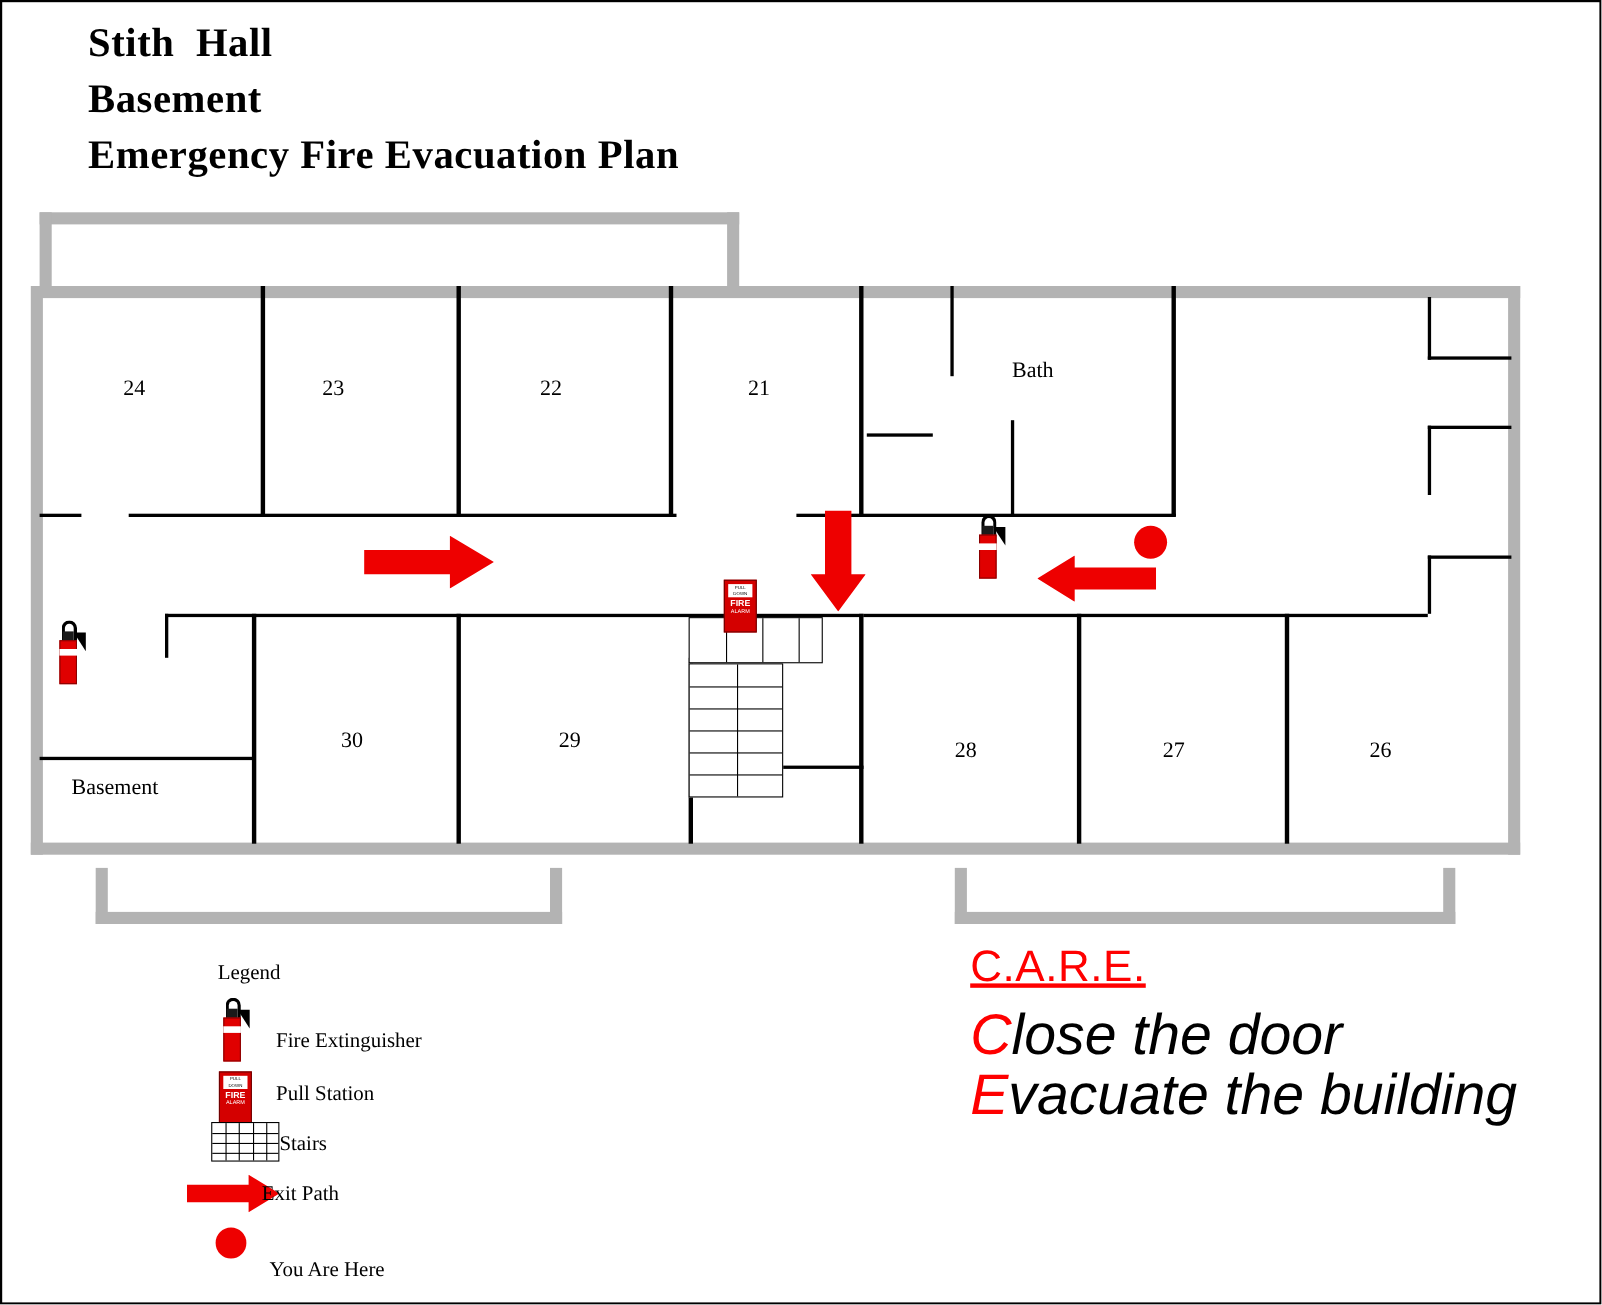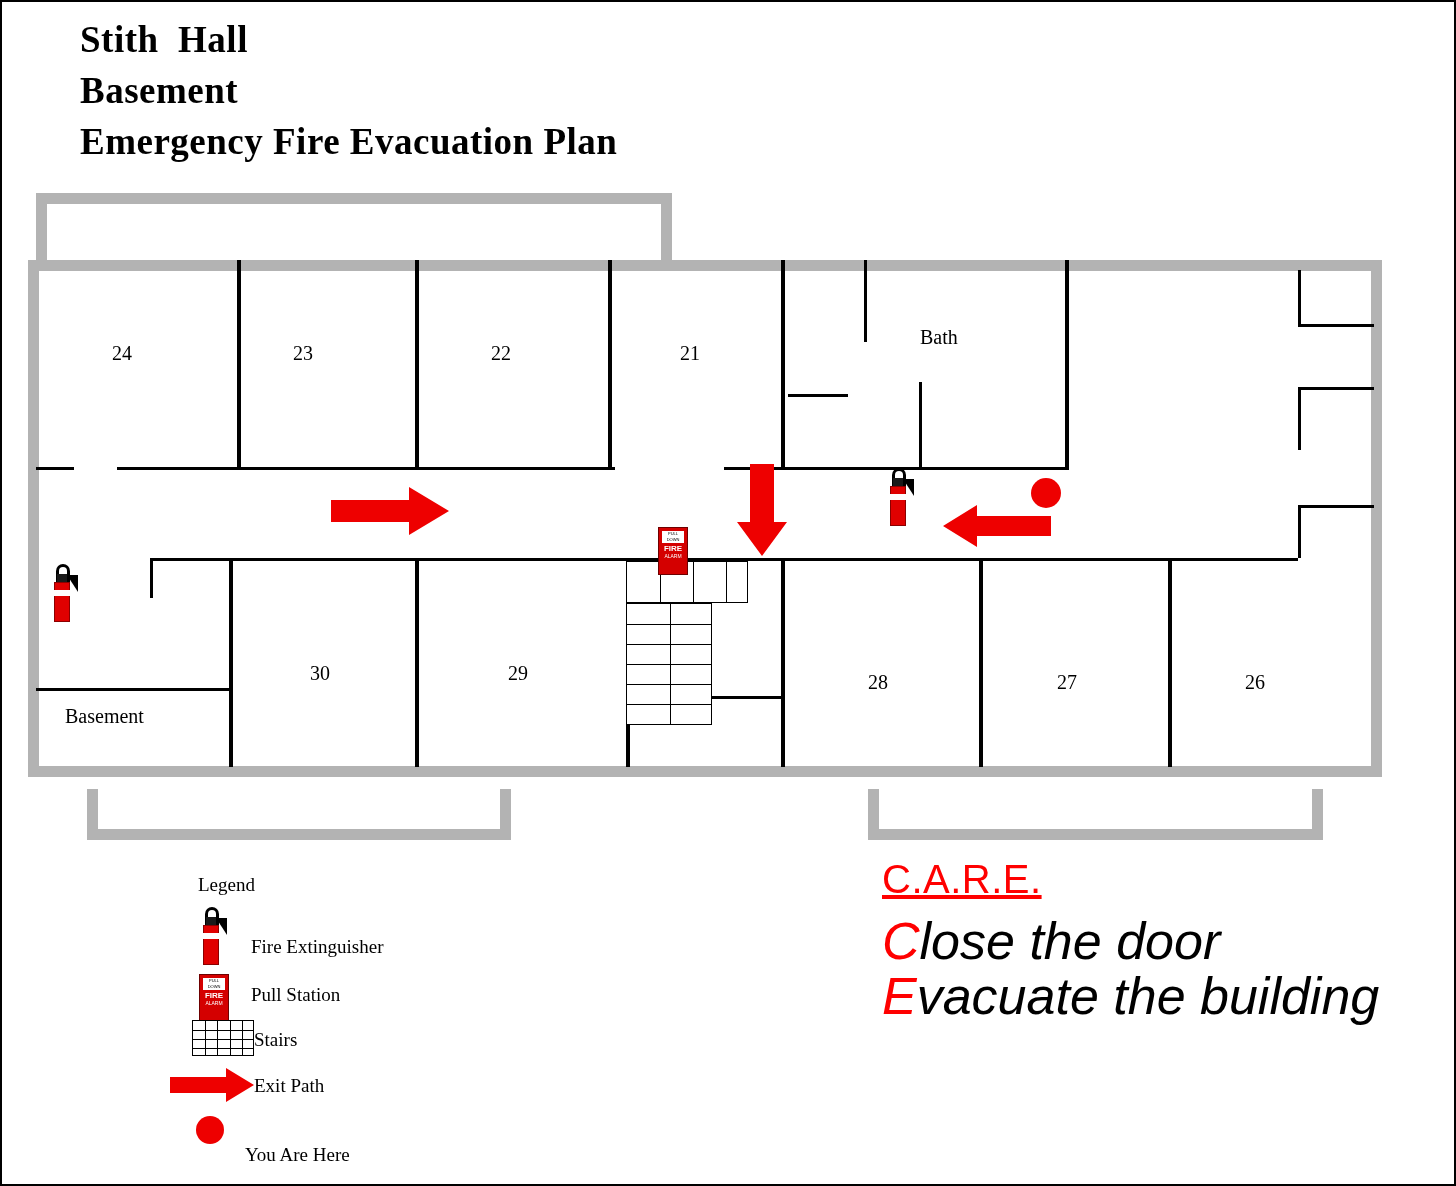--- a/index.html
+++ b/index.html
@@ -368,21 +368,21 @@
       <div class="rail" style="left:12px;"></div>
       <div class="rail" style="left:24px;"></div>
       <div class="rail" style="left:37px;"></div>
       <div class="rail" style="left:49px;"></div>
     </div>
     <div class="legend-text" style="left:252px; top:1027px;">Stairs</div>
 
     <svg class="arrow" style="left:168px; top:1066px;" width="84" height="34" viewBox="0 0 84 34">
       <polygon points="0,9 56,9 56,0 84,17 56,34 56,25 0,25" fill="#ee0000"></polygon>
     </svg>
-    <div class="legend-text" style="left:252px; top:1073px;">Exit Path</div>
+    <div class="legend-text" style="left:236px; top:1073px;">Exit Path</div>
 
     <div class="dot" style="left:194px; top:1114px; width:28px; height:28px;"></div>
     <div class="legend-text" style="left:243px; top:1115px;margin-top:27px;">You Are Here</div>
   </div>
 
   <div class="care">
     <div class="care-title"><span class="u">C.A.R.E.</span></div>
     <div class="care-line"><span class="cap">C</span><span>lose the door</span></div>
     <div class="care-line"><span class="cap">E</span><span>vacuate the building</span></div>
   </div>

